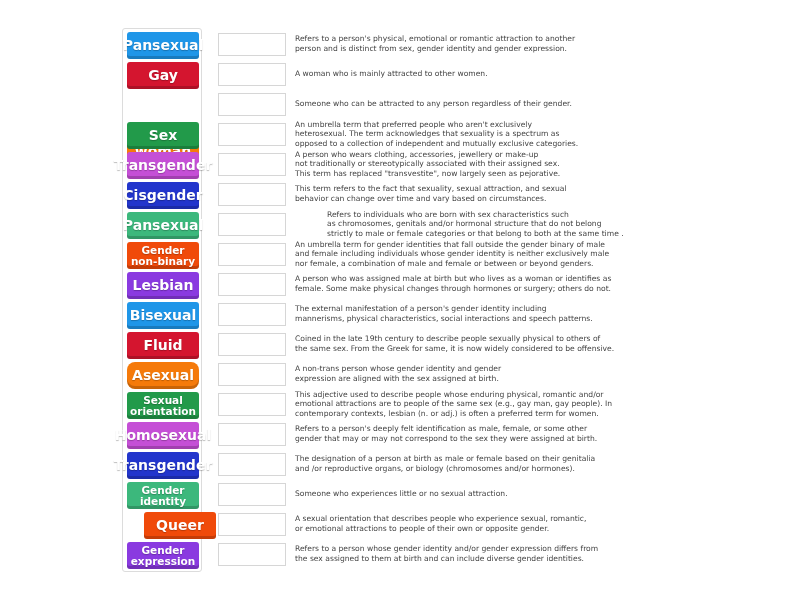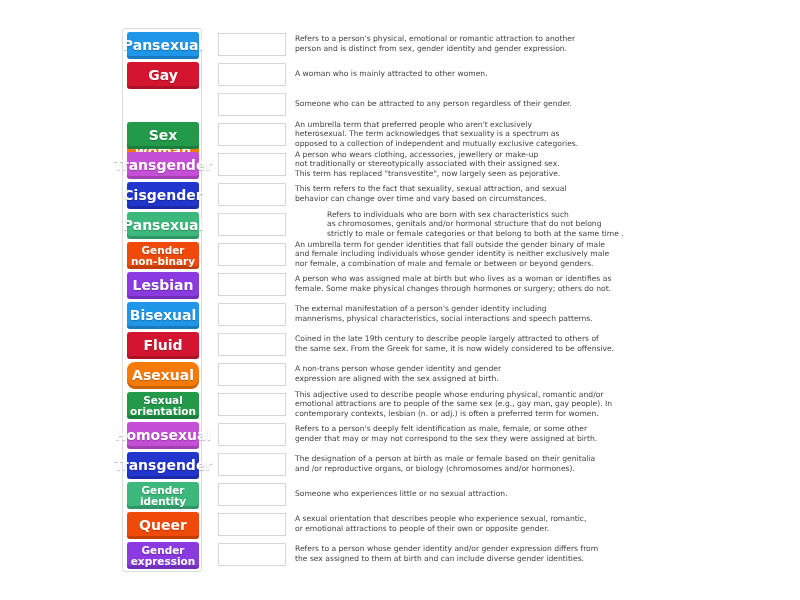--- a/index.html
+++ b/index.html
@@ -39,21 +39,21 @@
     <div class="tile" style="top: 183px; background: rgb(60, 184, 124);">Pansexual</div>
     <div class="tile two" style="top: 213px; background: rgb(240, 74, 10);">Gender non-binary</div>
     <div class="tile" style="top: 243px; background: rgb(138, 58, 224);">Lesbian</div>
     <div class="tile" style="top: 273px; background: rgb(31, 150, 232);">Bisexual</div>
     <div class="tile" style="top: 303px; background: rgb(212, 21, 47);">Fluid</div>
     <div class="tile" style="top: 333px; background: rgb(245, 122, 10); border-radius: 8px;">Asexual</div>
     <div class="tile two" style="top: 363px; background: rgb(34, 154, 74);">Sexual orientation</div>
     <div class="tile" style="top: 393px; background: rgb(197, 79, 214);">Homosexual</div>
     <div class="tile" style="top: 423px; background: rgb(34, 53, 204);">Transgender</div>
     <div class="tile two" style="top: 453px; background: rgb(60, 184, 124);">Gender identity</div>
-    <div class="tile" style="top: 483px; background: rgb(240, 74, 10);">Queer</div>
+    <div class="tile" style="top: 483px; background: rgb(240, 74, 10); margin-left: 17px;">Queer</div>
     <div class="tile two" style="top: 513px; background: rgb(138, 58, 224);">Gender expression</div>
   </div>
 <div id="rows">
     <div class="slot" style="top: 33px;"></div>
     <div class="def" style="top: 29px;">Refers to a person's physical, emotional or romantic attraction to another
 person and is distinct from sex, gender identity and gender expression.</div>
     <div class="slot" style="top: 63px;"></div>
     <div class="def" style="top: 59px;">A woman who is mainly attracted to other women.</div>
     <div class="slot" style="top: 93px;"></div>
     <div class="def" style="top: 89px;">Someone who can be attracted to any person regardless of their gender.</div>
@@ -76,21 +76,21 @@
     <div class="def" style="top: 239px;">An umbrella term for gender identities that fall outside the gender binary of male
 and female including individuals whose gender identity is neither exclusively male
 nor female, a combination of male and female or between or beyond genders.</div>
     <div class="slot" style="top: 273px;"></div>
     <div class="def" style="top: 269px;">A person who was assigned male at birth but who lives as a woman or identifies as
 female. Some make physical changes through hormones or surgery; others do not.</div>
     <div class="slot" style="top: 303px;"></div>
     <div class="def" style="top: 299px;">The external manifestation of a person's gender identity including
 mannerisms, physical characteristics, social interactions and speech patterns.</div>
     <div class="slot" style="top: 333px;"></div>
-    <div class="def" style="top: 329px;">Coined in the late 19th century to describe people largely attracted to others of
+    <div class="def" style="top: 329px;">Coined in the late 19th century to describe people sexually physical to others of
 the same sex. From the Greek for same, it is now widely considered to be offensive.</div>
     <div class="slot" style="top: 363px;"></div>
     <div class="def" style="top: 359px;">A non-trans person whose gender identity and gender
 expression are aligned with the sex assigned at birth.</div>
     <div class="slot" style="top: 393px;"></div>
     <div class="def" style="top: 389px;">This adjective used to describe people whose enduring physical, romantic and/or
 emotional attractions are to people of the same sex (e.g., gay man, gay people). In
 contemporary contexts, lesbian (n. or adj.) is often a preferred term for women.</div>
     <div class="slot" style="top: 423px;"></div>
     <div class="def" style="top: 419px;">Refers to a person's deeply felt identification as male, female, or some other

